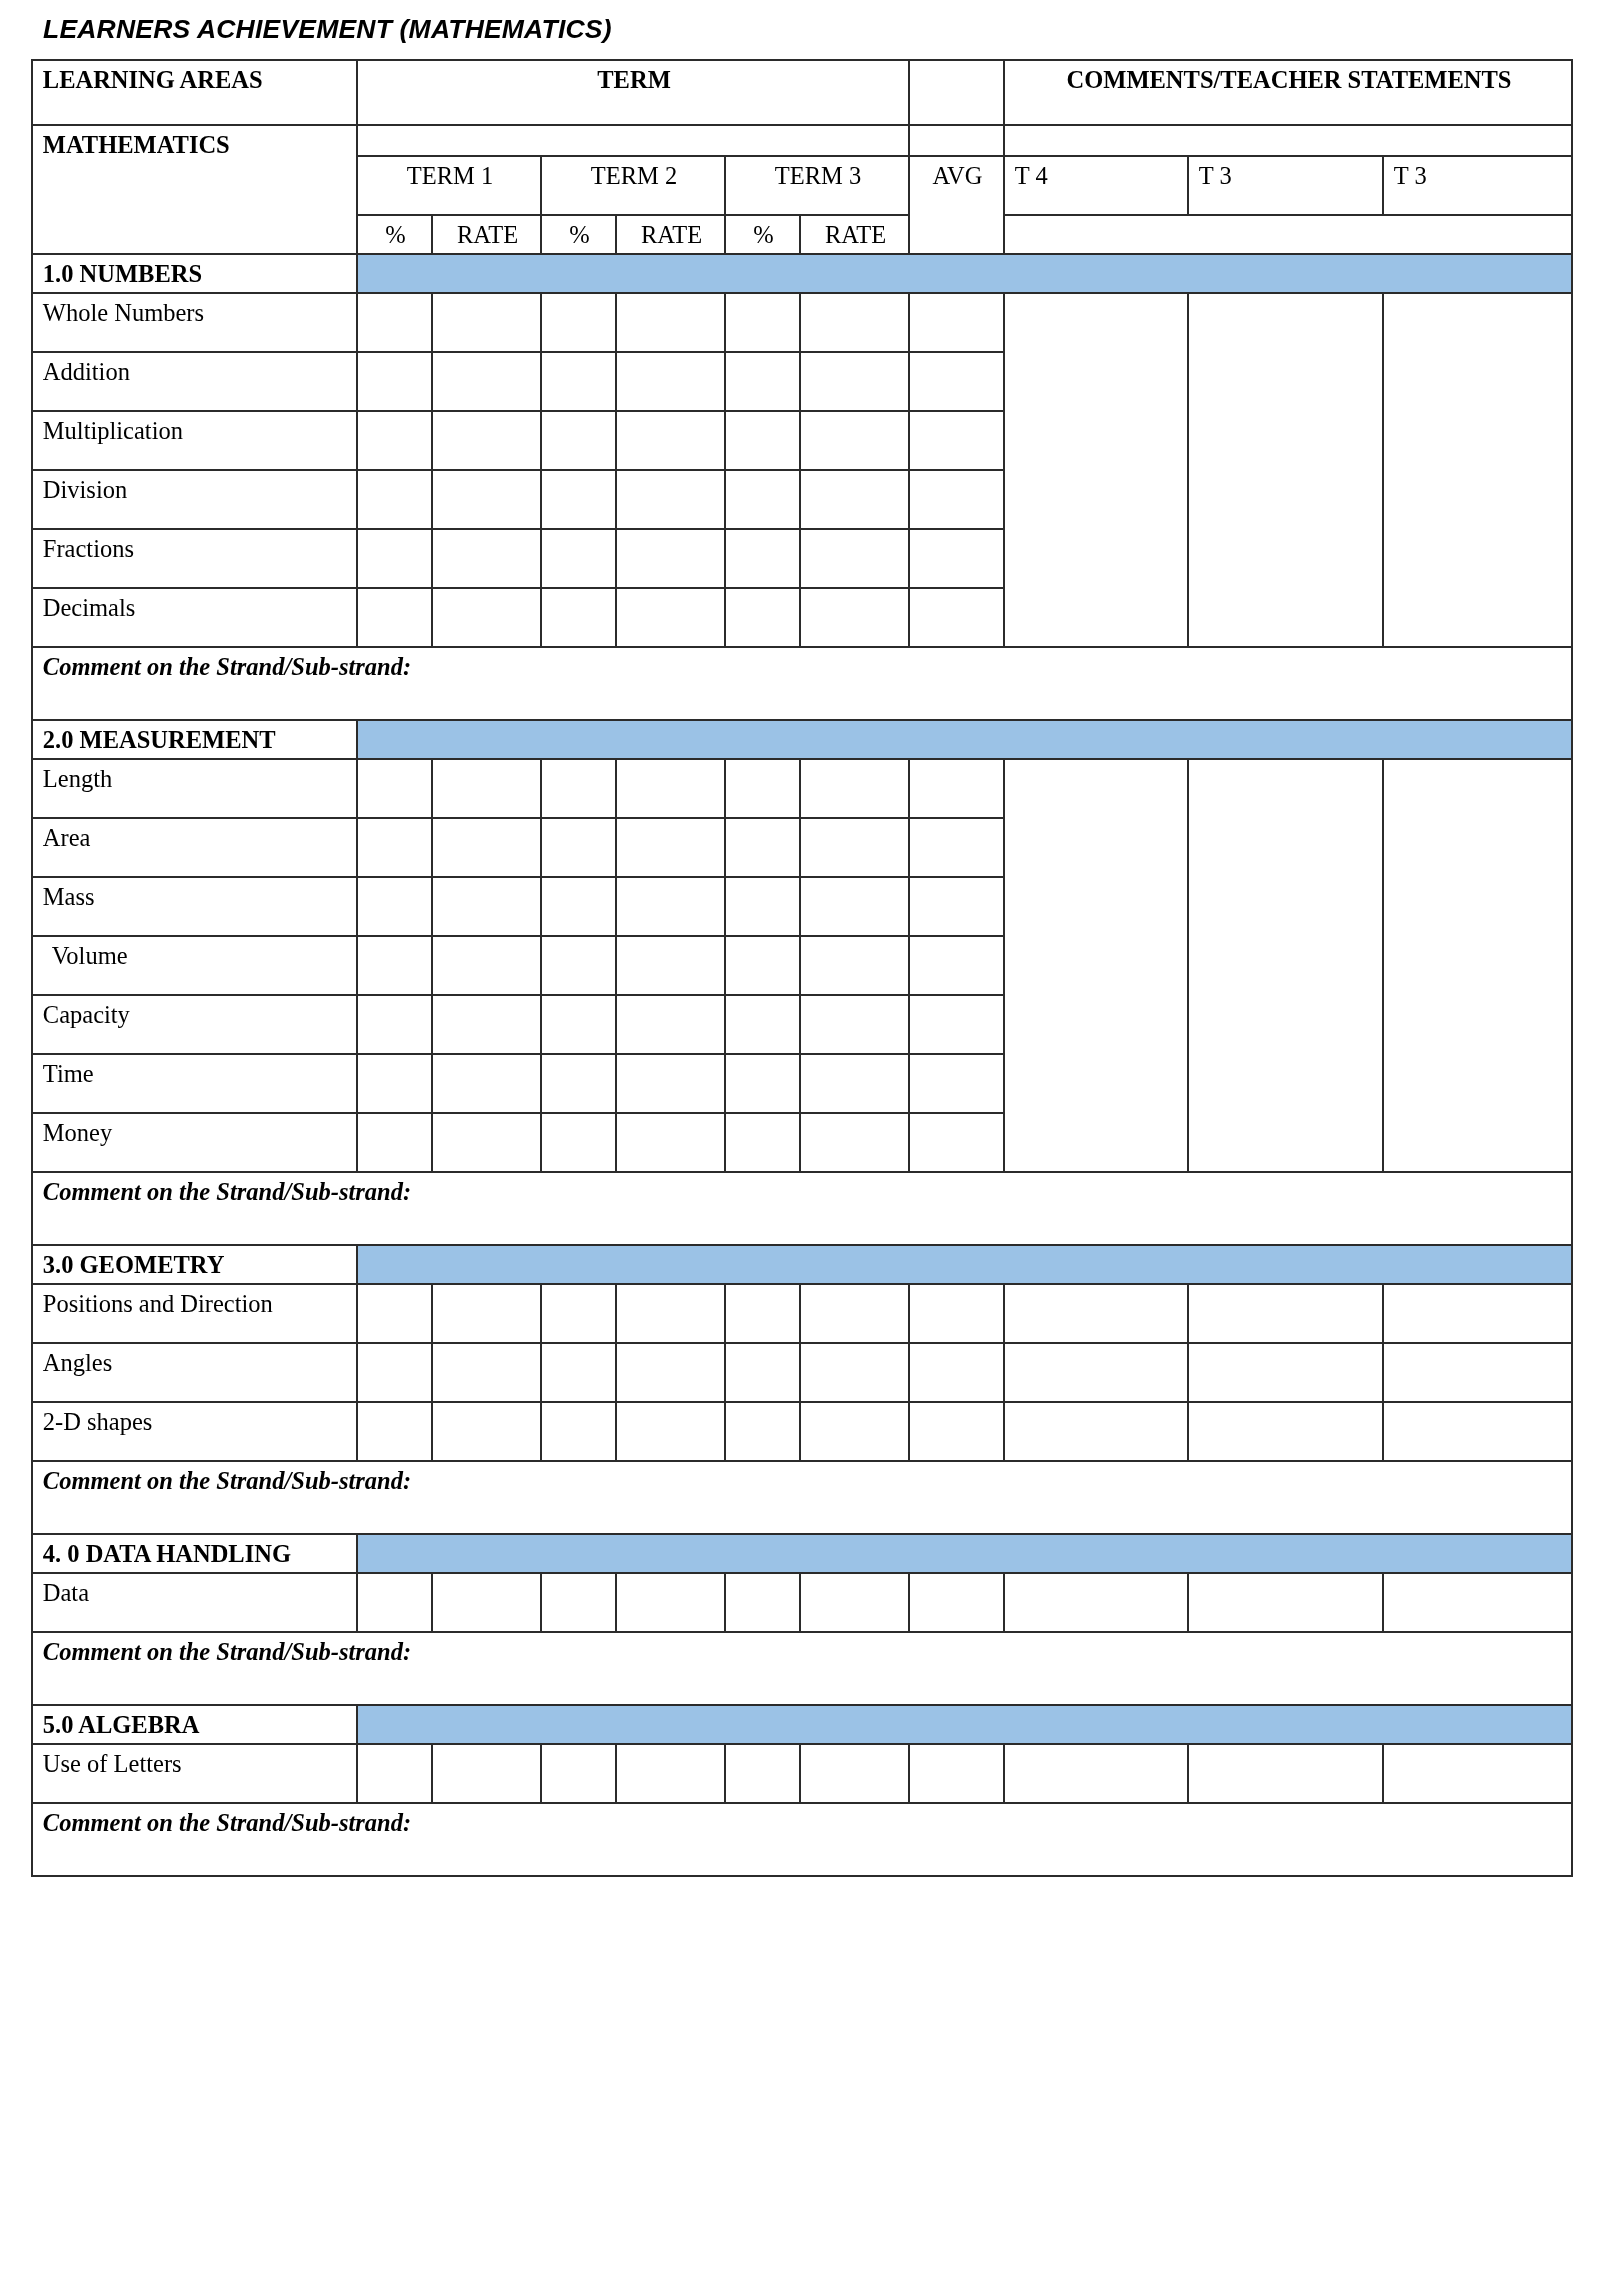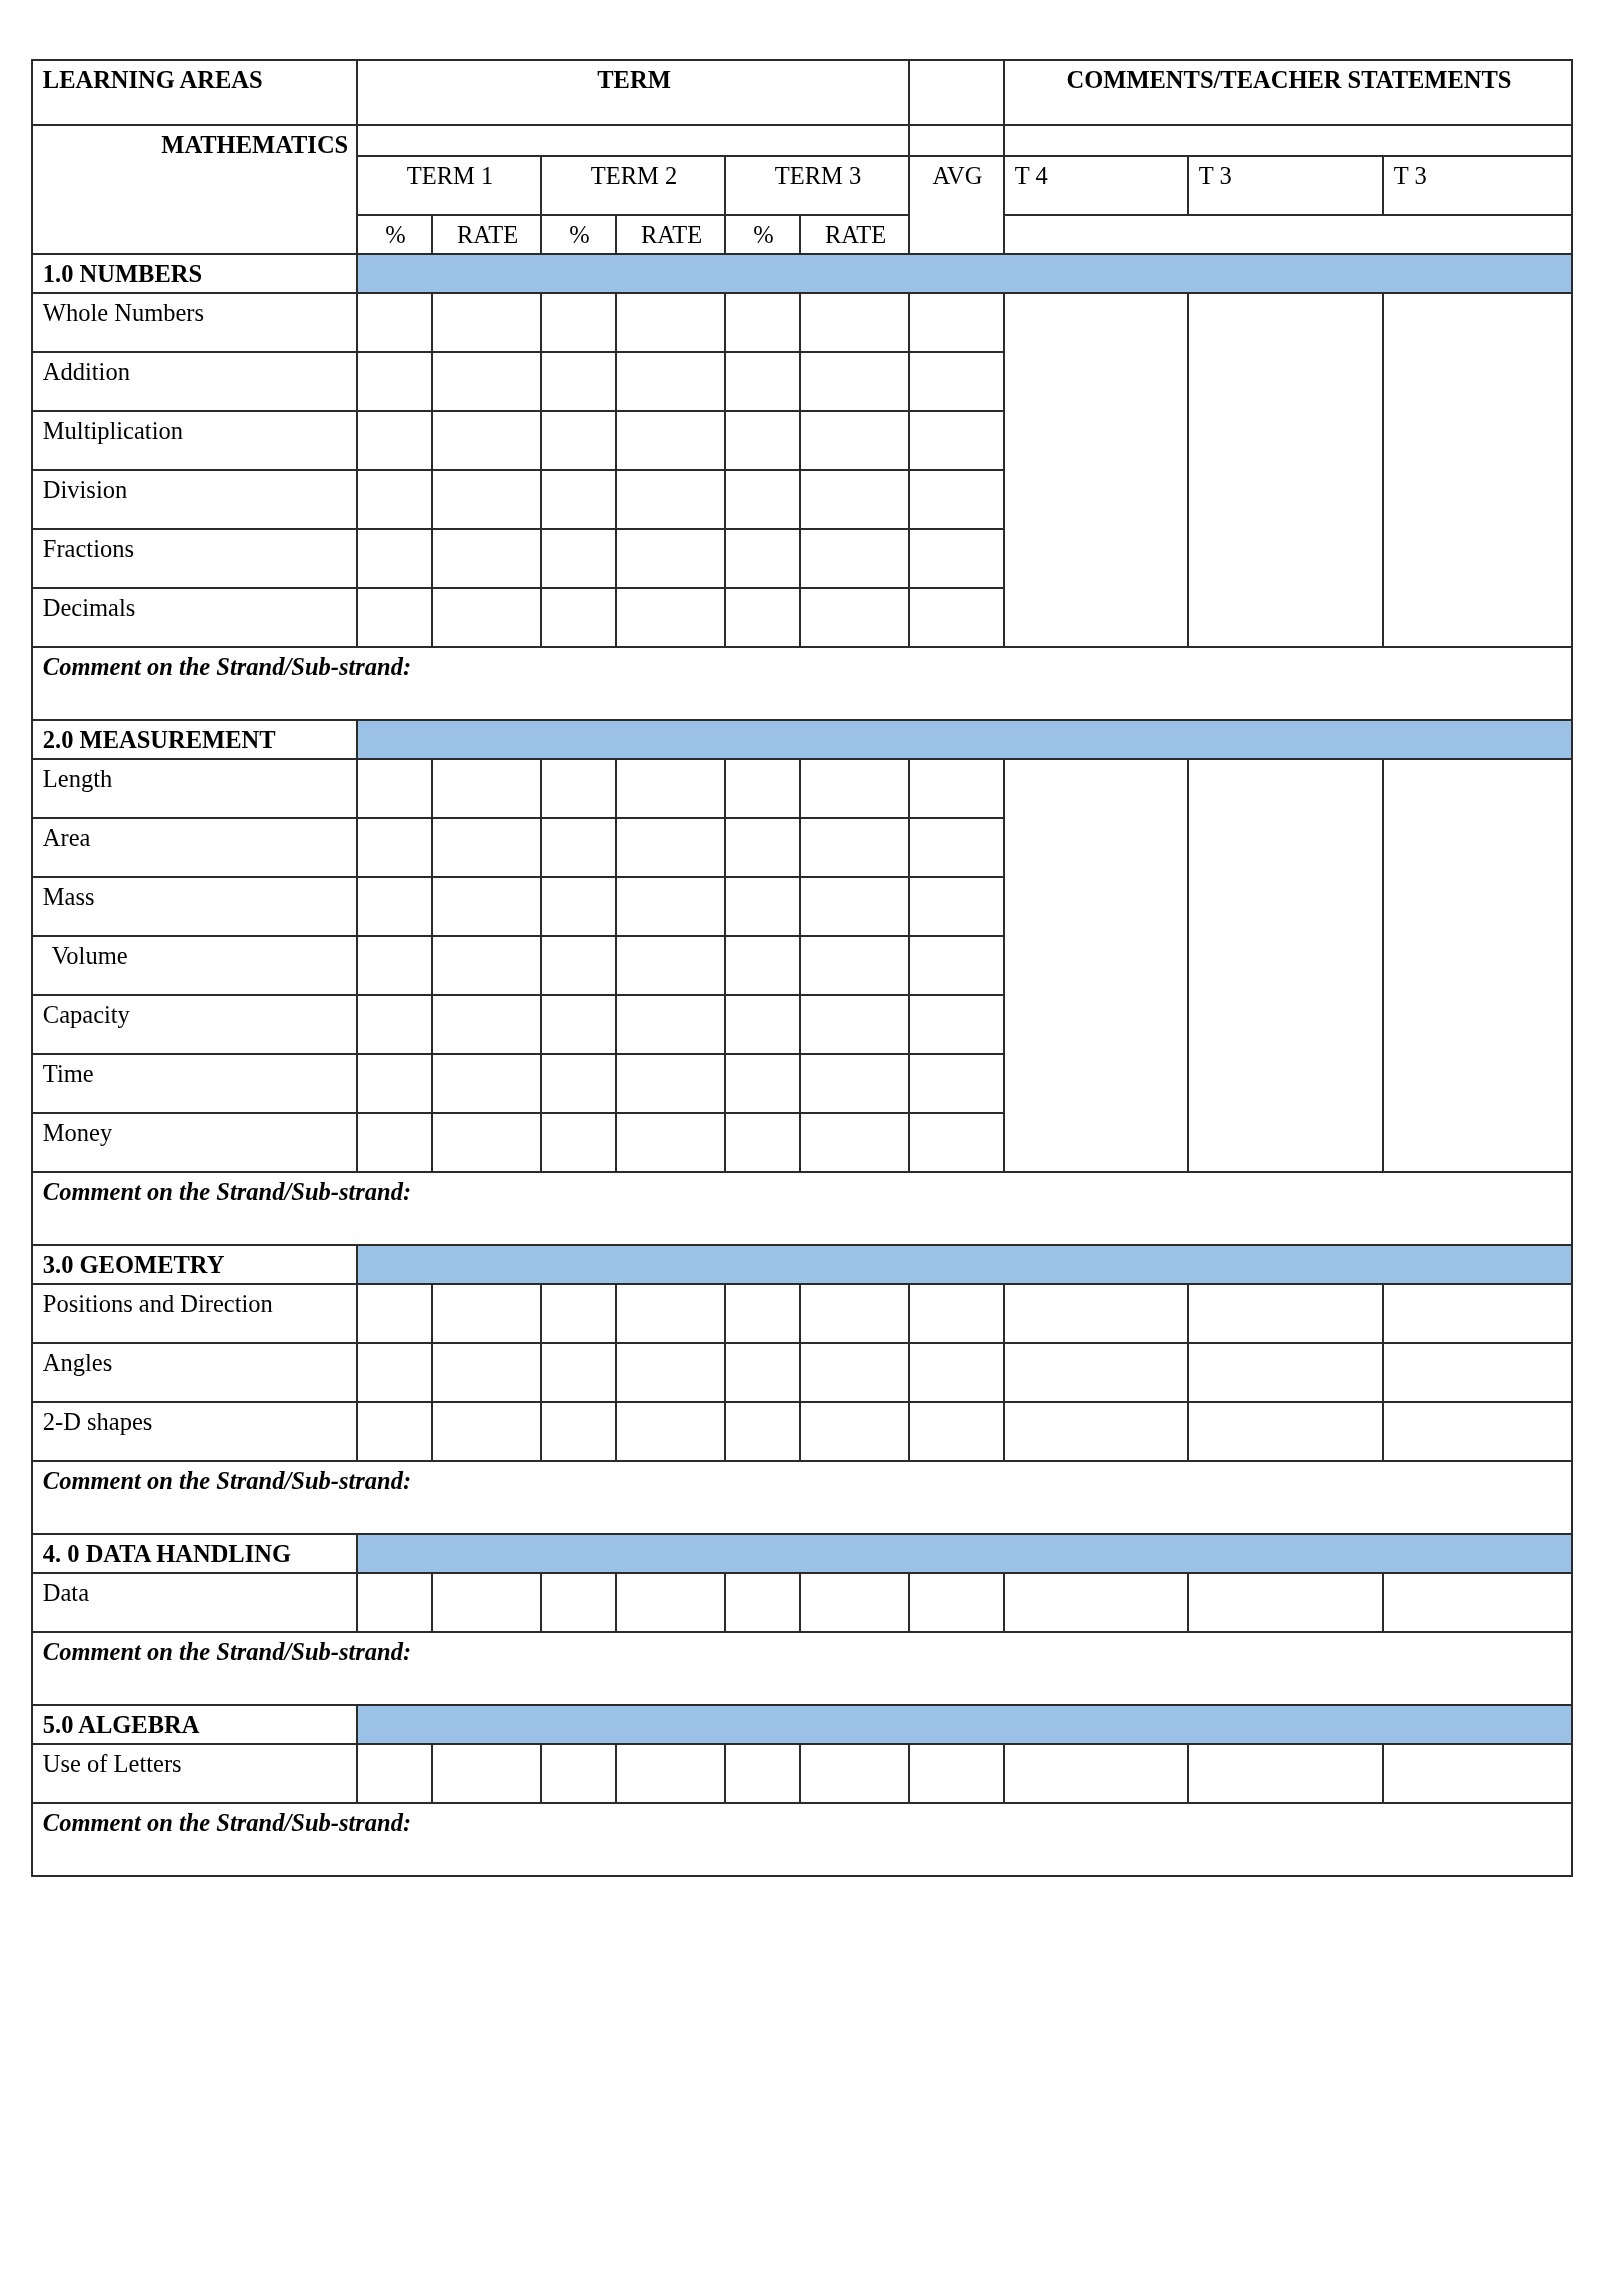--- a/index.html
+++ b/index.html
@@ -21,38 +21,39 @@
   }
   table.sheet td{
     border:2px solid #2b2b2b;
     padding:0;
     vertical-align:top;
     font-size:24.5px;
     line-height:1.15;
   }
   .pad{padding:4.9px 7.8px 3.9px 9.8px;display:block;}
   .h-learning{font-weight:bold;font-size:25.5px;}
-  .h-math{font-weight:bold;font-size:27.4px;text-align:right;vertical-align:middle;}
+  .h-math{font-weight:bold;font-size:27.4px;text-align:left;vertical-align:middle;}
   .h-term{font-weight:bold;font-size:24.5px;text-align:center;vertical-align:middle;}
   .h-comments{font-weight:bold;font-size:24.5px;text-align:center;vertical-align:middle;line-height:1.25;}
   .sub{font-size:24.5px;text-align:center;vertical-align:middle;}
   .tcol{font-size:24.5px;vertical-align:top;}
 
   
   .sect-label{font-weight:bold;font-size:25.5px;vertical-align:middle;line-height:1.2;}
   .band{background:#9BC2E6;border-left:2px solid #2b2b2b;}
 
   .rowlabel{font-size:24.5px;}
   .comment{font-weight:bold;font-style:italic;font-size:24.5px;font-family:"Liberation Serif",serif;}
 </style>
 </head>
 <body>
 
 <div class="page">
 
+  <div class="doc-title">LEARNERS ACHIEVEMENT (MATHEMATICS)</div>
 
   <table class="sheet" id="sheet">
     <colgroup>
       <col style="width:325px">
       <col style="width:75px">
         <col style="width:109px">
       <col style="width:75px">
         <col style="width:109px">
       <col style="width:75px">
         <col style="width:109px">

